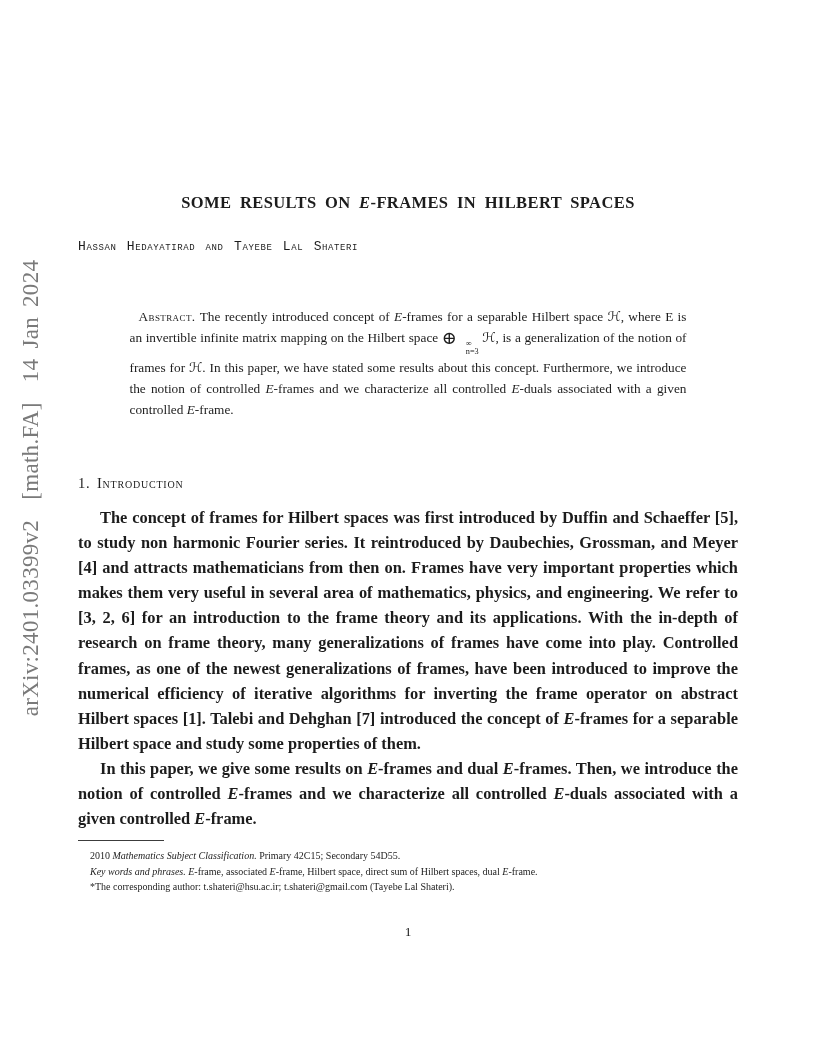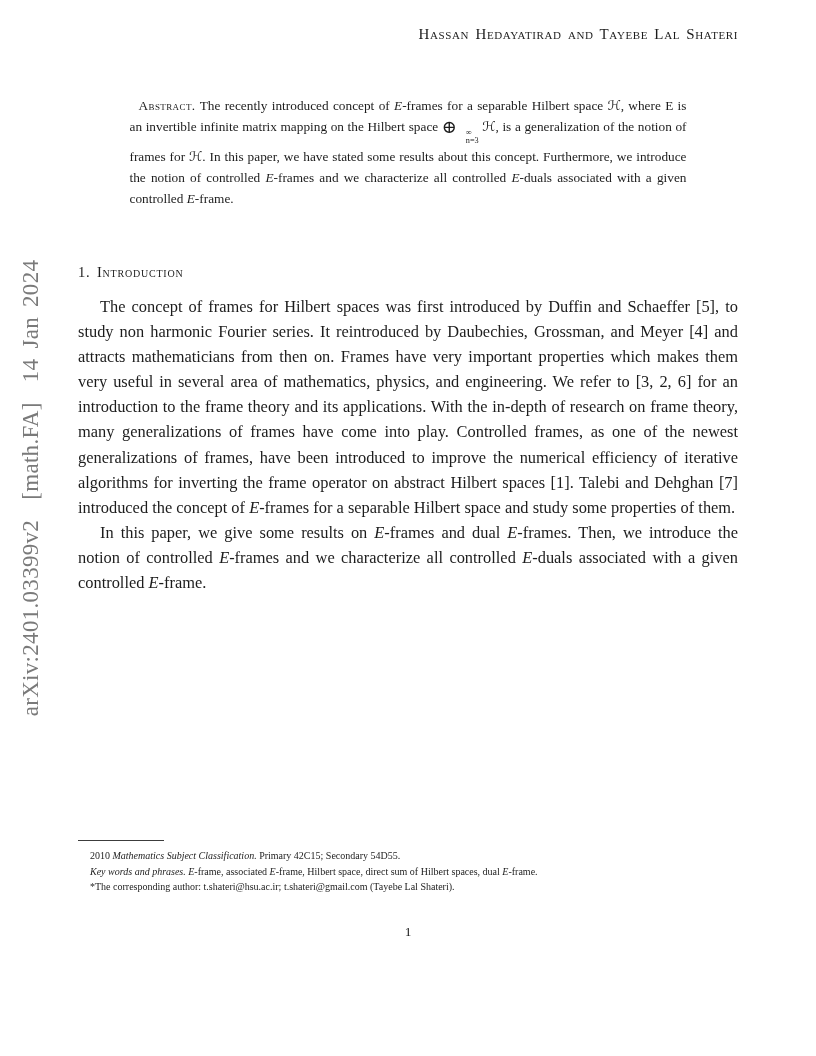--- a/index.html
+++ b/index.html
@@ -15,25 +15,26 @@
   .title{
     margin-top:193px;
     text-align:center;
     font-weight:bold;
     font-size:16.5px;
     letter-spacing:0.4px;
     word-spacing:4px;
   }
   .authors{
     margin-top:26px;
-    text-align:right;
-    font-size:15px;
+    text-align:left;
+    font-size:13px;
     font-variant:small-caps;
     letter-spacing:0.6px;
     word-spacing:2px;
+    font-family:Liberation Mono, monospace;
   }
   .abstract{
     margin:52px auto 0 auto;
     width:557px;
     font-size:13.3px;
     line-height:1.58;
     text-align:justify;
     text-indent:9px;
   }
   .seg-sc{font-variant:small-caps;letter-spacing:0.4px;}
@@ -46,21 +47,21 @@
     font-size:0.62em;line-height:1.05;text-align:left;
   }
   .section-heading{
     margin-top:55px;
     text-align:left;
     font-size:14.5px;
     font-variant:small-caps;
     letter-spacing:0.8px;
     word-spacing:2px;
   }
-  .body-text{margin-top:13px;font-size:16.4px;line-height:1.53;text-align:justify;}
+  .body-text{margin-top:13px;font-size:16.4px;line-height:1.53;text-align:justify;font-weight:bold;}
   .body-text p{margin:0;text-indent:22px;}
   .footnotes{
     position:absolute;left:78px;top:840px;width:660px;
     font-size:10px;line-height:1.55;text-align:justify;
   }
   .footnote-rule{width:86px;border:0;border-top:1.3px solid #3c3c3c;margin:0 0 7px 0;}
   .footnotes p{margin:0;text-indent:12px;}
   .page-number{
     position:absolute;left:78px;top:924px;width:660px;
     text-align:center;font-size:13.5px;
@@ -85,20 +86,21 @@
 <body>
 
 <div class="page">
 
   <div class="watermark">
     <span>arXiv:2401.03399v2  [math.FA]  14 Jan 2024</span>
   </div>
 
   <div class="content">
 
+    <div class="title"><span>SOME RESULTS ON </span><span class="seg-i">E</span><span>-FRAMES IN HILBERT SPACES</span></div>
 
     <div class="authors">Hassan Hedayatirad and Tayebe Lal Shateri</div>
 
     <div class="abstract"><span class="seg-sc">Abstract.</span><span> The recently introduced concept of </span><span class="seg-i">E</span><span>-frames for a separable Hilbert space </span><span class="seg-cal">ℋ</span><span>, where E is an invertible infinite matrix mapping on the Hilbert space </span><span class="seg-bigop">⊕</span><span class="seg-supsub">
           <span>∞</span>
           <span>n=3</span>
         </span><span> </span><span class="seg-cal">ℋ</span><span>, is a generalization of the notion of frames for </span><span class="seg-cal">ℋ</span><span>. In this paper, we have stated some results about this concept. Furthermore, we introduce the notion of controlled </span><span class="seg-i">E</span><span>-frames and we characterize all controlled </span><span class="seg-i">E</span><span>-duals associated with a given controlled </span><span class="seg-i">E</span><span>-frame.</span></div>
 
     <div class="section-heading">1. Introduction</div>
 

